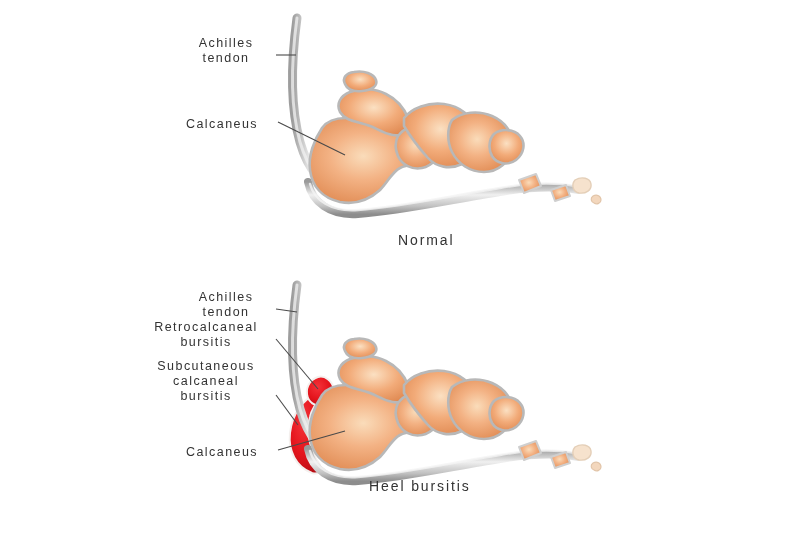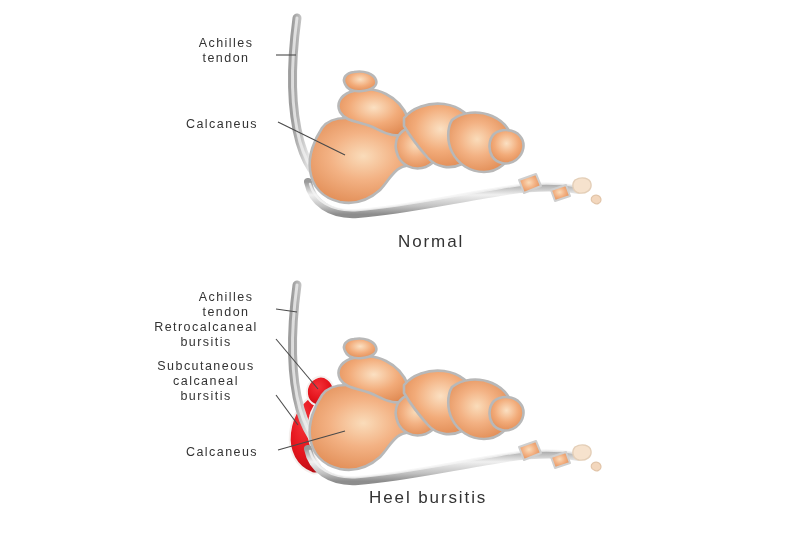--- a/index.html
+++ b/index.html
@@ -40,37 +40,37 @@
     line-height: 15px;
     white-space: pre-line;
     text-align: center;
     font-family: "Liberation Sans", sans-serif;
   }
   .label.right { text-align: center; }
 
   .caption {
     position: absolute;
     color: #333333;
-    font-size: 17px;
+    font-size: 14px;
     letter-spacing: 1.9px;
     font-family: "Liberation Sans", sans-serif;
     white-space: nowrap;
   }
 
   
   #lbl-achilles-normal { left: 178px; top: 36px; width: 96px; }
   #lbl-calcaneus-normal { left: 170px; top: 117px; width: 104px; }
   #cap-normal { left: 398px; top: 232px; }
 
   
   #lbl-achilles-bursitis { left: 178px; top: 23px; width: 96px; }
   #lbl-retrocalcaneal { left: 138px; top: 53px; width: 136px; }
   #lbl-subcutaneous { left: 138px; top: 92px; width: 136px; }
   #lbl-calcaneus-bursitis { left: 170px; top: 178px; width: 104px; }
-  #cap-bursitis { left: 369px; top: 221px; }
+  #cap-bursitis { left: 369px; top: 211px; }
 </style>
 </head>
 <body>
 
 <div class="figure" id="figure-normal">
 
   <svg class="diagram-svg" viewBox="0 0 800 268">
     <defs>
       <linearGradient id="tendonGradN" x1="0" y1="0" x2="1" y2="0">
         <stop offset="0%" stop-color="#9d9d9d"></stop>

